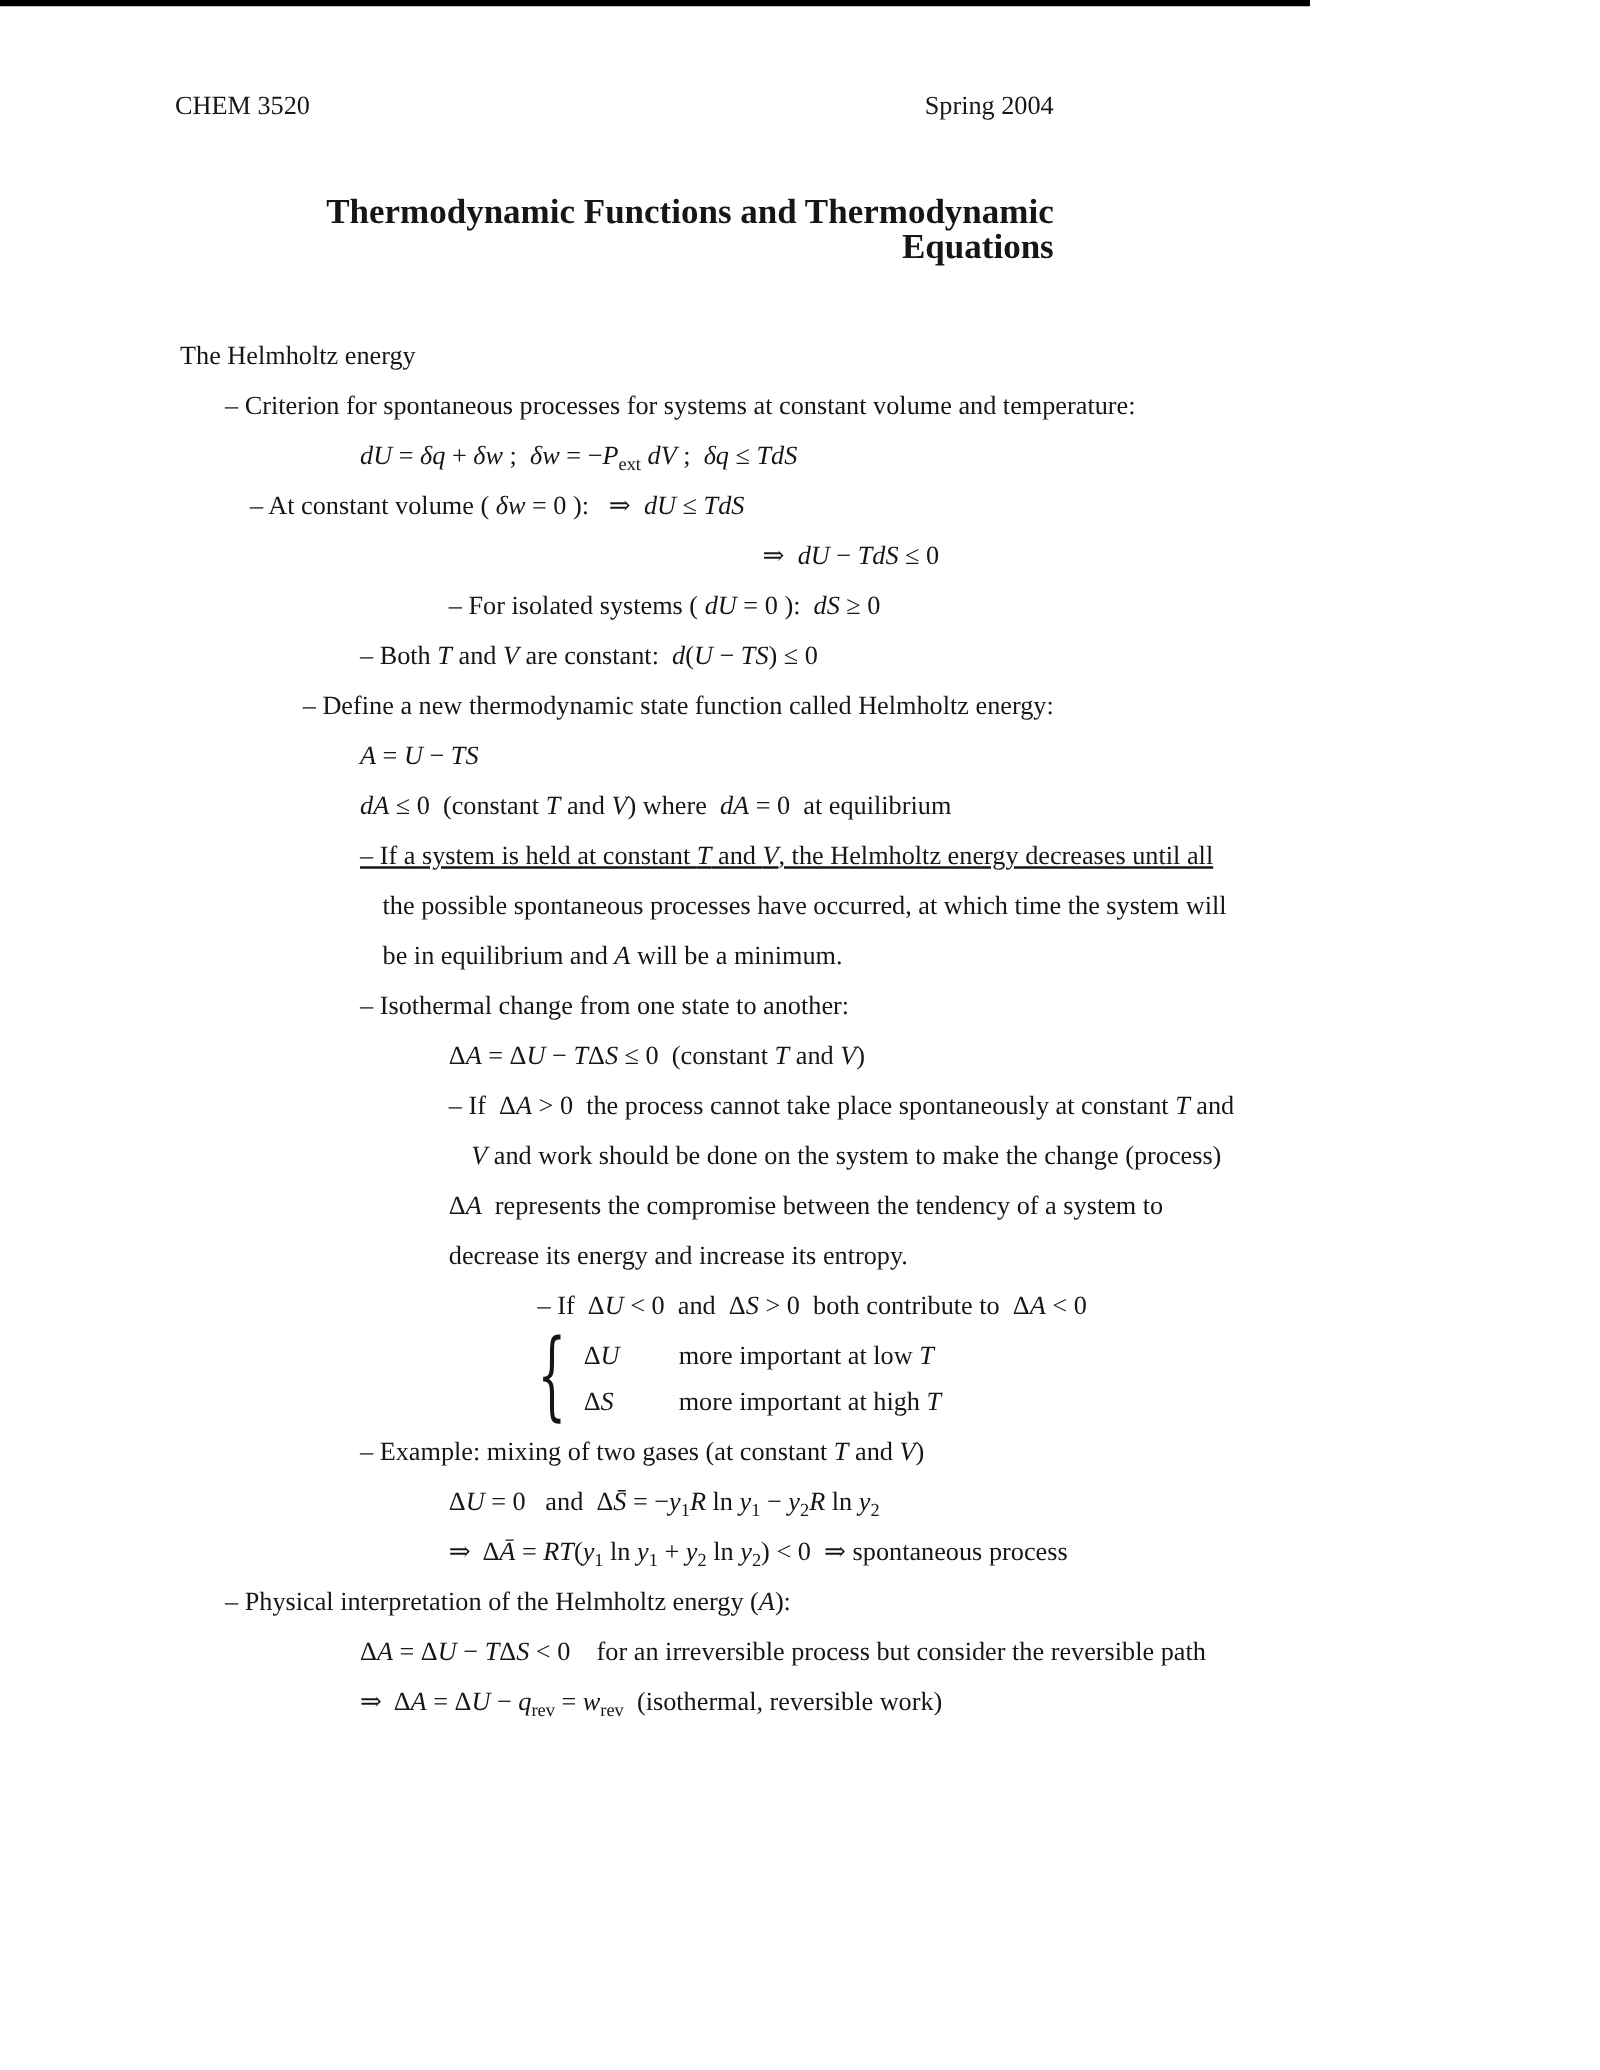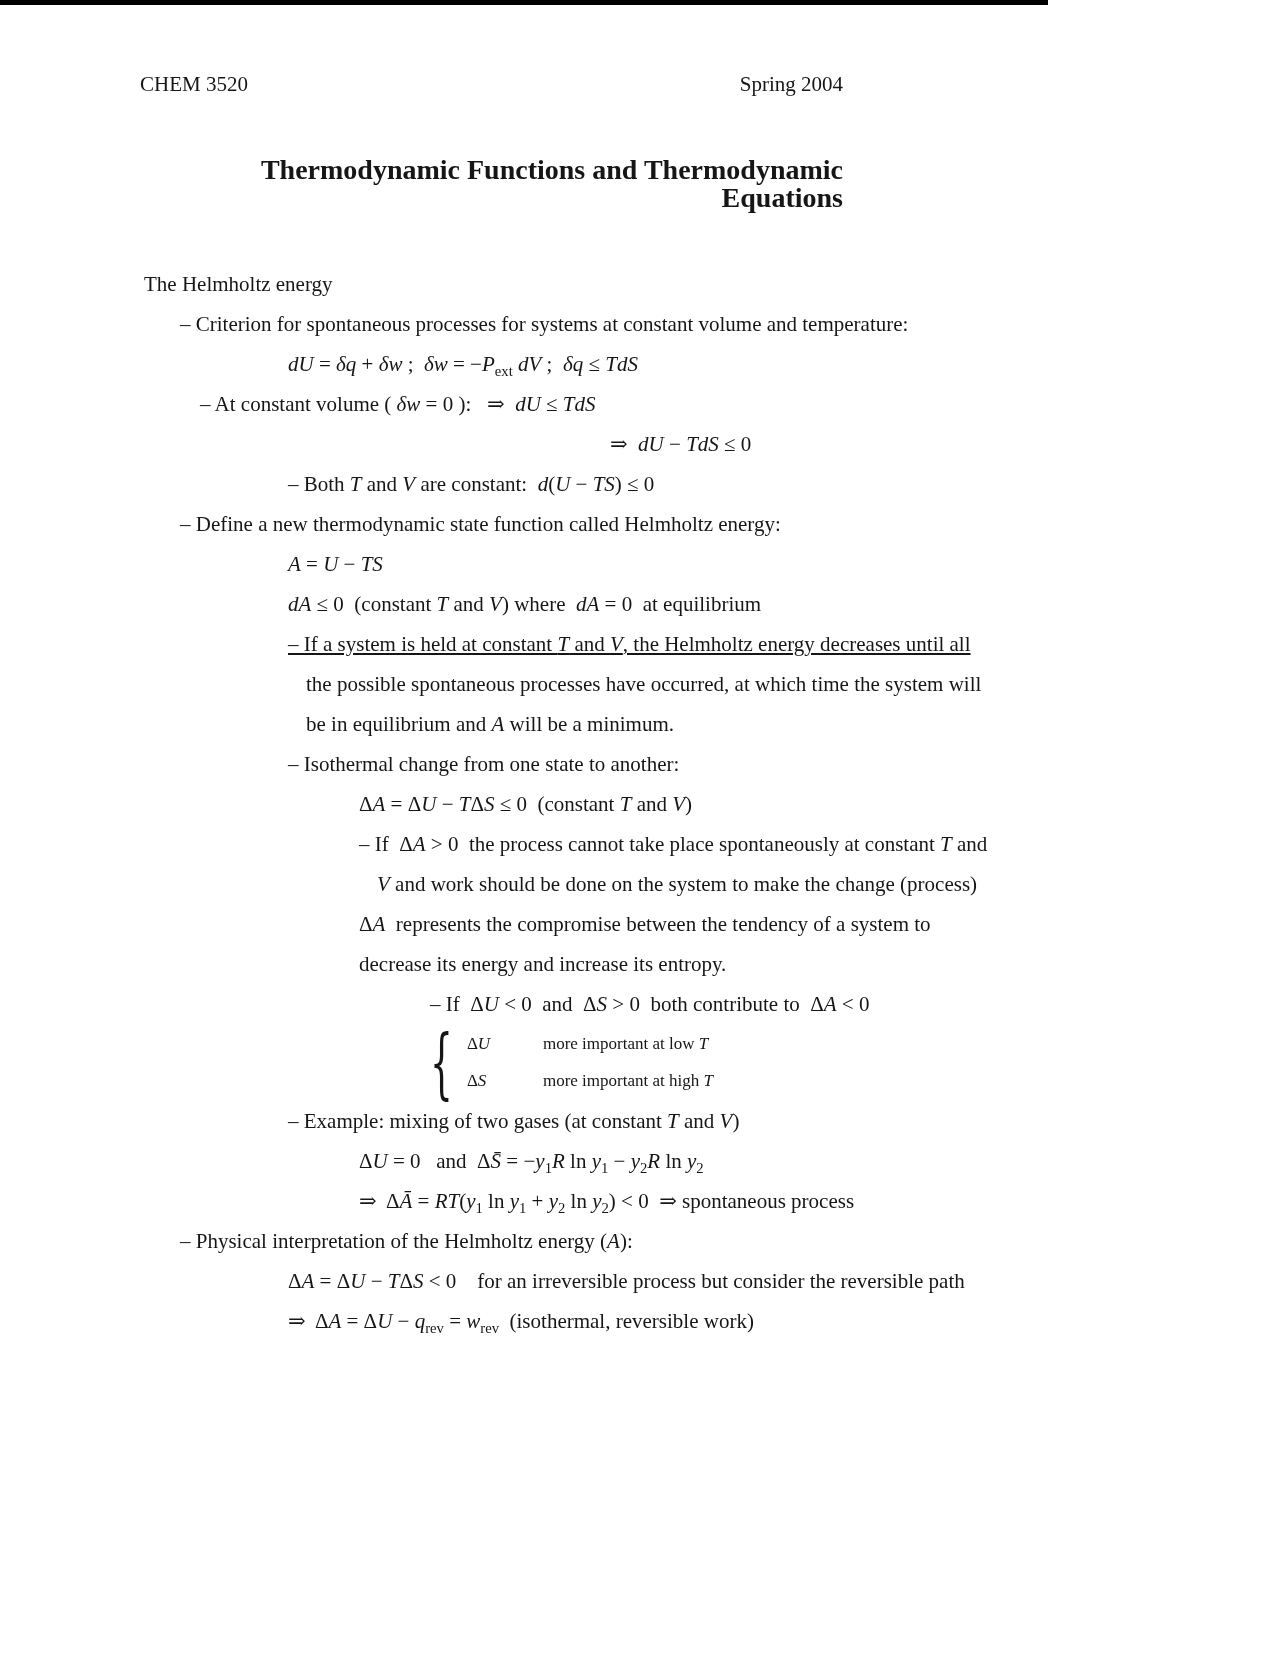--- a/index.html
+++ b/index.html
@@ -62,21 +62,21 @@
     font-family: "DejaVu Serif", serif;
     color: #161616;
   }
   .brace-rows {
     display: flex;
     flex-direction: column;
     gap: 13px;
   }
   .brace-row {
     display: flex;
-    font-size: 17px;
+    font-size: 21px;
     line-height: 24px;
   }
   .brace-term { width: 76px; }
 </style>
 </head>
 <body>
 
 <div class="page">
   <div class="scan-edge"></div>
 
@@ -86,22 +86,23 @@
   </div>
 
   <h1 class="title">Thermodynamic Functions and Thermodynamic Equations</h1>
 
   <div class="doc">
       <div class="line" style="margin-left: 4px;">The Helmholtz energy</div>
       <div class="line" style="margin-left: 40px; margin-top: 4px;">– Criterion for spontaneous processes for systems at constant volume and temperature:</div>
       <div class="line" style="margin-left: 148px; margin-top: 2px;"><i>dU</i> = <i>δq</i> + <i>δw</i> ;&nbsp; <i>δw</i> = −<i>P</i><sub>ext</sub> <i>dV</i> ;&nbsp; <i>δq</i> ≤ <i>TdS</i></div>
       <div class="line" style="margin-left: 60px; margin-top: 10px;">– At constant volume ( <i>δw</i> = 0 ):&nbsp;&nbsp; ⇒&nbsp; <i>dU</i> ≤ <i>TdS</i></div>
       <div class="line" style="margin-left: 470px; margin-top: 2px;">⇒&nbsp; <i>dU</i> − <i>TdS</i> ≤ 0</div>
+      <div class="line" style="margin-left: 219px; margin-top: 2px;">– For isolated systems ( <i>dU</i> = 0 ):&nbsp; <i>dS</i> ≥ 0</div>
       <div class="line" style="margin-left: 148px;">– Both <i>T</i> and <i>V</i> are constant:&nbsp; <i>d</i>(<i>U</i> − <i>TS</i>) ≤ 0</div>
-      <div class="line" style="margin-left: 40px; margin-top: 8px;">– Define a new thermodynamic state function called Helmholtz energy:</div>
+      <div class="line" style="margin-left: 40px; margin-top: 8px; text-align: right;">– Define a new thermodynamic state function called Helmholtz energy:</div>
       <div class="line" style="margin-left: 148px; margin-top: 2px;"><i>A</i> = <i>U</i> − <i>TS</i></div>
       <div class="line" style="margin-left: 148px; margin-top: 6px;"><i>dA</i> ≤ 0&nbsp; (constant <i>T</i> and <i>V</i>) where&nbsp; <i>dA</i> = 0&nbsp; at equilibrium</div>
       <div class="line" style="margin-left: 148px; text-decoration: underline;">– If a system is held at constant <i>T</i> and <i>V</i>, the Helmholtz energy decreases until all</div>
       <div class="line" style="margin-left: 166px;">the possible spontaneous processes have occurred, at which time the system will</div>
       <div class="line" style="margin-left: 166px;">be in equilibrium and <i>A</i> will be a minimum.</div>
       <div class="line" style="margin-left: 148px;">– Isothermal change from one state to another:</div>
       <div class="line" style="margin-left: 219px; margin-top: 2px;">Δ<i>A</i> = Δ<i>U</i> − <i>T</i>Δ<i>S</i> ≤ 0&nbsp; (constant <i>T</i> and <i>V</i>)</div>
       <div class="line" style="margin-left: 219px;">– If&nbsp; Δ<i>A</i> &gt; 0&nbsp; the process cannot take place spontaneously at constant <i>T</i> and</div>
       <div class="line" style="margin-left: 237px;"><i>V</i> and work should be done on the system to make the change (process)</div>
       <div class="line" style="margin-left: 219px; margin-top: 2px;">Δ<i>A</i>&nbsp; represents the compromise between the tendency of a system to</div>

